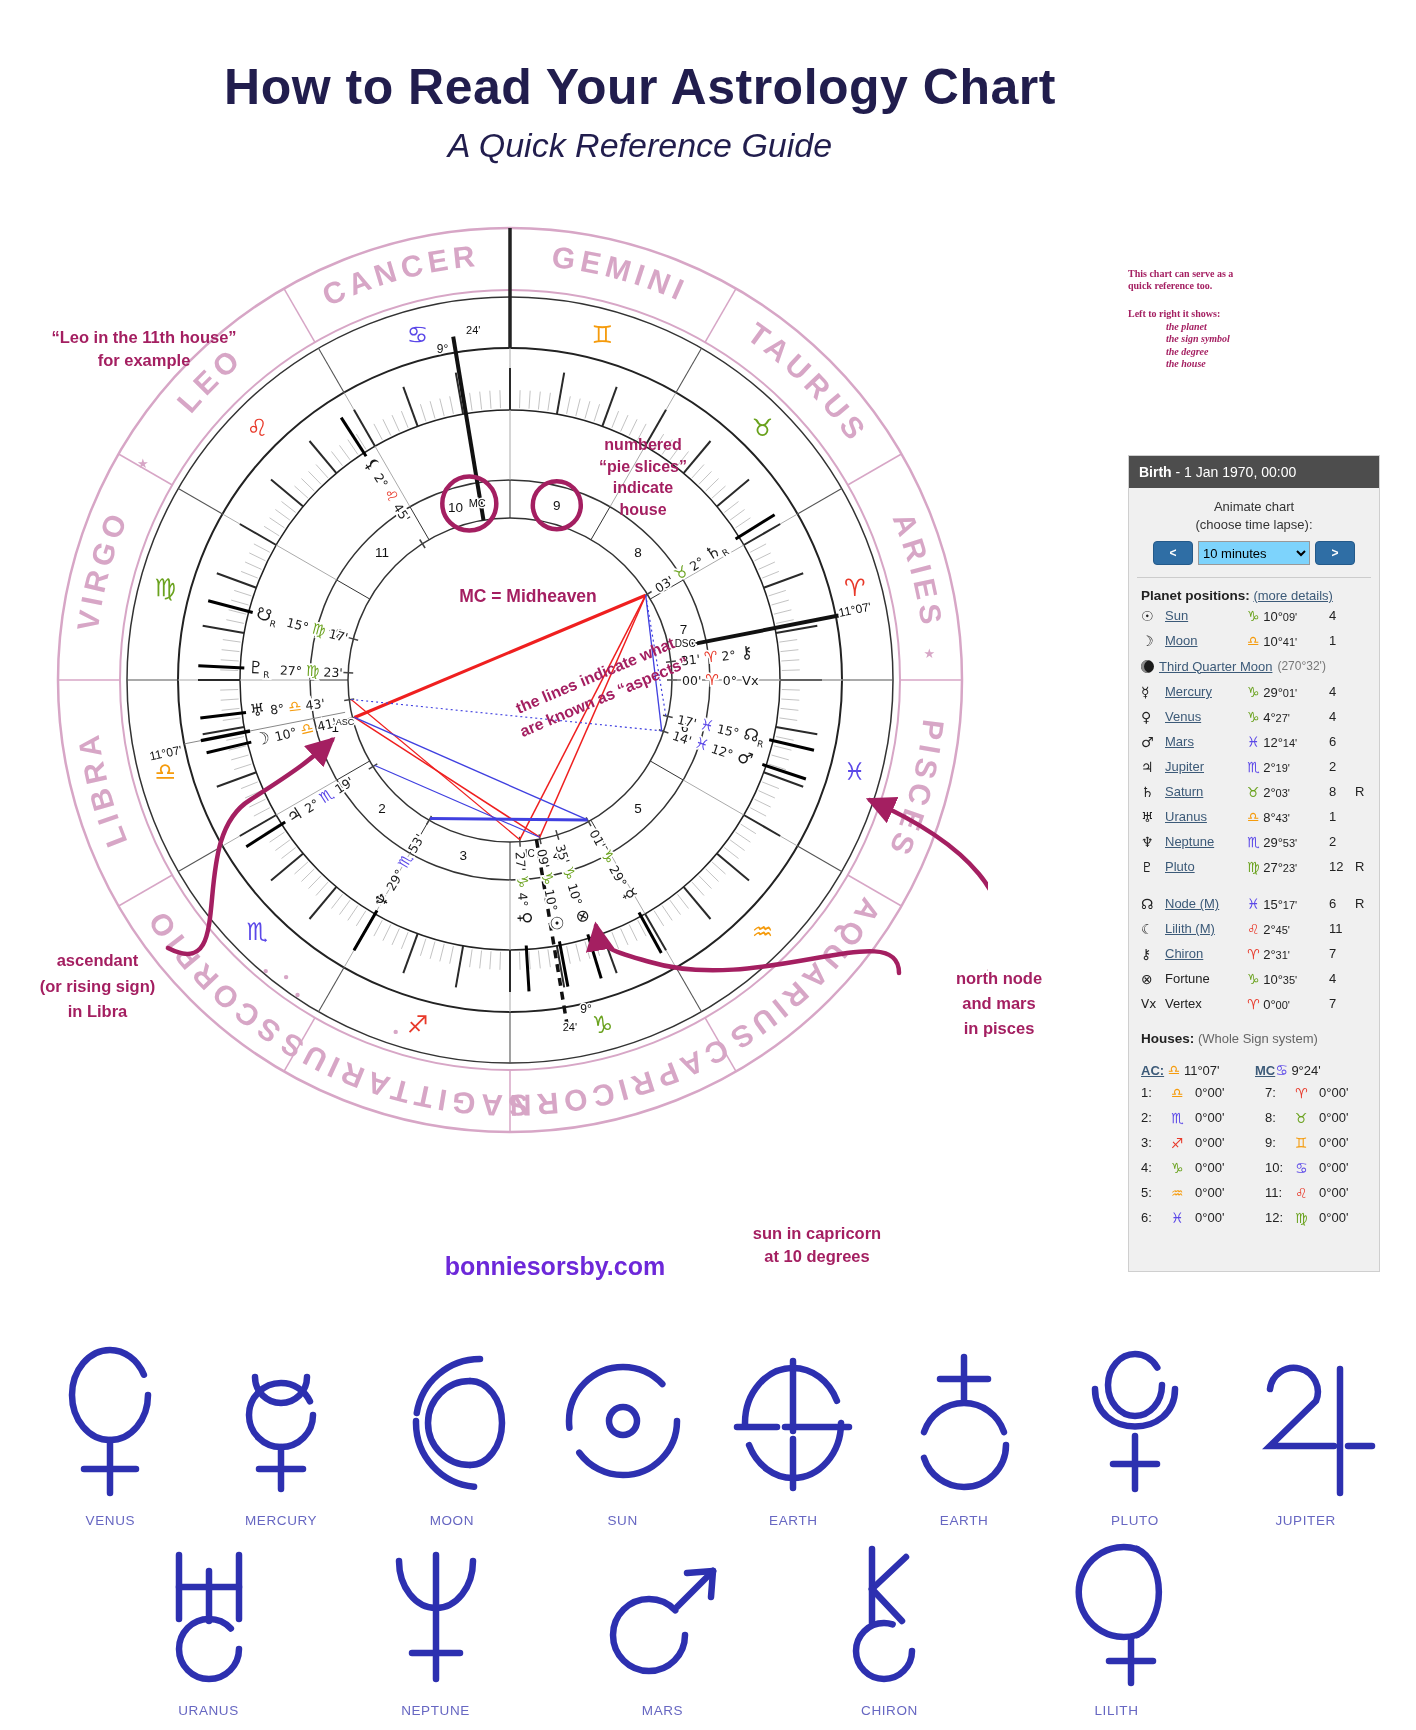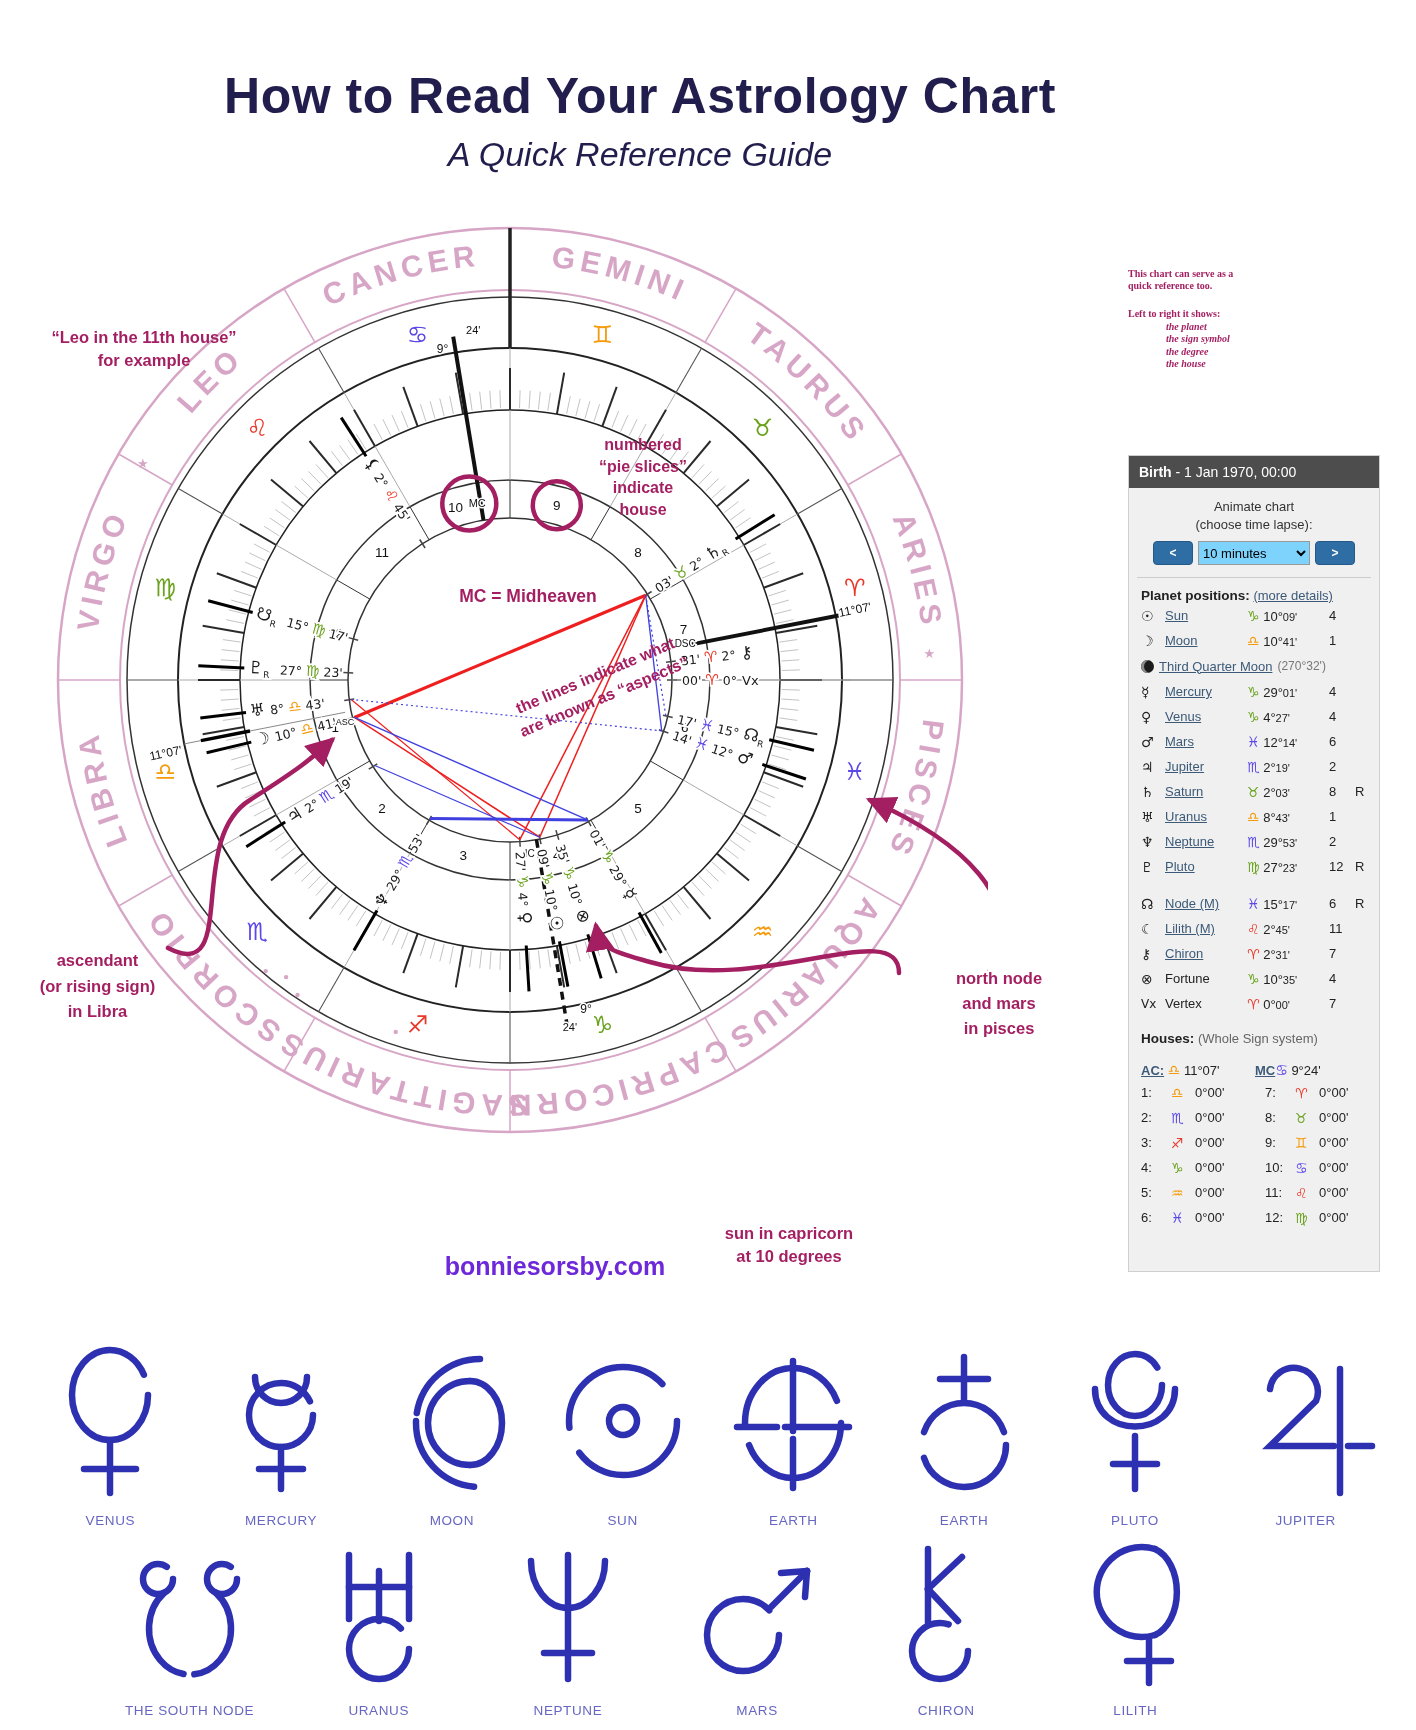--- a/index.html
+++ b/index.html
@@ -1,19 +1,19 @@
 <!DOCTYPE html>
 <html><head>
 <meta charset="utf-8">
 <style>
   html,body{margin:0;padding:0;background:#fff;}
   #page{position:relative;width:1416px;height:1730px;background:#ffffff;overflow:hidden;
         font-family:"Liberation Sans",sans-serif;}
   .hdr{position:absolute;left:0;top:58px;width:1280px;text-align:center;color:#211d4d;}
-  .hdr h1{margin:9px;font-size:50px;font-weight:bold;letter-spacing:.5px;}
+  .hdr h1{margin:0;font-size:50px;font-weight:bold;letter-spacing:.5px;}
   .hdr h2{margin:10px 0 0 0;font-size:34px;font-weight:normal;font-style:italic;}
   .anno{position:absolute;color:#a41f61;font-weight:bold;font-size:16.5px;line-height:1.42;
         text-align:center;white-space:pre-line;}
   .site{position:absolute;color:#6d28d9;font-weight:bold;font-size:25px;text-align:center;}
   #wheel{position:absolute;left:38px;top:218px;width:950px;height:935px;pointer-events:none;}
   
   .intro{position:absolute;left:1128px;top:268px;width:245px;color:#a41f61;font-size:10px;
          font-weight:bold;line-height:1.22;font-family:Liberation Serif, serif;}
   .intro .gap{height:16px;}
   .intro .it{font-style:italic;font-weight:bold;padding-left:38px;line-height:1.25;}
@@ -427,21 +427,21 @@
 house</div>
 <div class="anno" style="left:428px;top:584px;width:200px;font-size:17.5px;">MC = Midheaven</div>
 <div class="anno" style="left:475px;top:664px;width:250px;font-size:16px;transform:rotate(-23deg);">the lines indicate what
 are known as “aspects”</div>
 <div class="anno" style="left:25px;top:948px;width:145px;line-height:1.55;">ascendant
 (or rising sign)
 in Libra</div>
 <div class="anno" style="left:928px;top:966px;width:142px;line-height:1.5;">north node
 and mars
 in pisces</div>
-<div class="anno" style="left:668px;top:1222px;width:242px;">sun in capricorn
+<div class="anno" style="left:696px;top:1222px;width:242px;">sun in capricorn
 at 10 degrees</div>
 <div class="site" style="left:405px;top:1252px;width:300px;">bonniesorsby.com</div>
 
 <div class="intro">
   <div style="white-space:pre-line;">This chart can serve as a
 quick reference too.</div>
   <div class="gap"></div>
   <div>Left to right it shows:</div>
   <div id="intro-items">
         <div class="it">the planet</div>
@@ -722,28 +722,20 @@
           <path d="M34,46 A24,24 0 1 1 80,58 L34,103 L98,103" fill="none" stroke="#2d30b0" stroke-width="6.5" stroke-linecap="round"></path>
           <path d="M104,26 L104,150" fill="none" stroke="#2d30b0" stroke-width="6.5" stroke-linecap="round"></path>
           <path d="M112,103 L136,103" fill="none" stroke="#2d30b0" stroke-width="6.5" stroke-linecap="round"></path>
         </svg>
         <div class="lbl">JUPITER</div>
       </div>
     </div>
 <div class="grow" id="glyph-row-2" style="left:95px;top:1538px;width:1135px;height:180px;">
       <div class="gitem">
         <svg width="140" height="160" viewBox="0 0 140 160">
-          <circle cx="38" cy="46" r="15" fill="none" stroke="#2d30b0" stroke-width="6.5" stroke-linecap="round" pathLength="100" stroke-dasharray="85 15"></circle>
-          <circle cx="102" cy="46" r="15" fill="none" stroke="#2d30b0" stroke-width="6.5" stroke-linecap="round" pathLength="100" stroke-dasharray="85 15"></circle>
-          <path d="M44,60 A41,46 0 1 0 96,60" fill="none" stroke="#2d30b0" stroke-width="6.5" stroke-linecap="round" pathLength="100" stroke-dasharray="47 5 48"></path>
-        </svg>
-        <div class="lbl">THE SOUTH NODE</div>
-      </div>
-      <div class="gitem">
-        <svg width="140" height="160" viewBox="0 0 140 160">
           <path d="M40,22 L40,86" fill="none" stroke="#2d30b0" stroke-width="6.5" stroke-linecap="round"></path>
           <path d="M100,22 L100,86" fill="none" stroke="#2d30b0" stroke-width="6.5" stroke-linecap="round"></path>
           <path d="M40,54 L100,54" fill="none" stroke="#2d30b0" stroke-width="6.5" stroke-linecap="round"></path>
           <path d="M70,38 L70,88" fill="none" stroke="#2d30b0" stroke-width="6.5" stroke-linecap="round"></path>
           <circle cx="70" cy="116" r="30" fill="none" stroke="#2d30b0" stroke-width="6.5" stroke-linecap="round" pathLength="100" stroke-dasharray="88 12"></circle>
         </svg>
         <div class="lbl">URANUS</div>
       </div>
       <div class="gitem">
         <svg width="140" height="160" viewBox="0 0 140 160">

